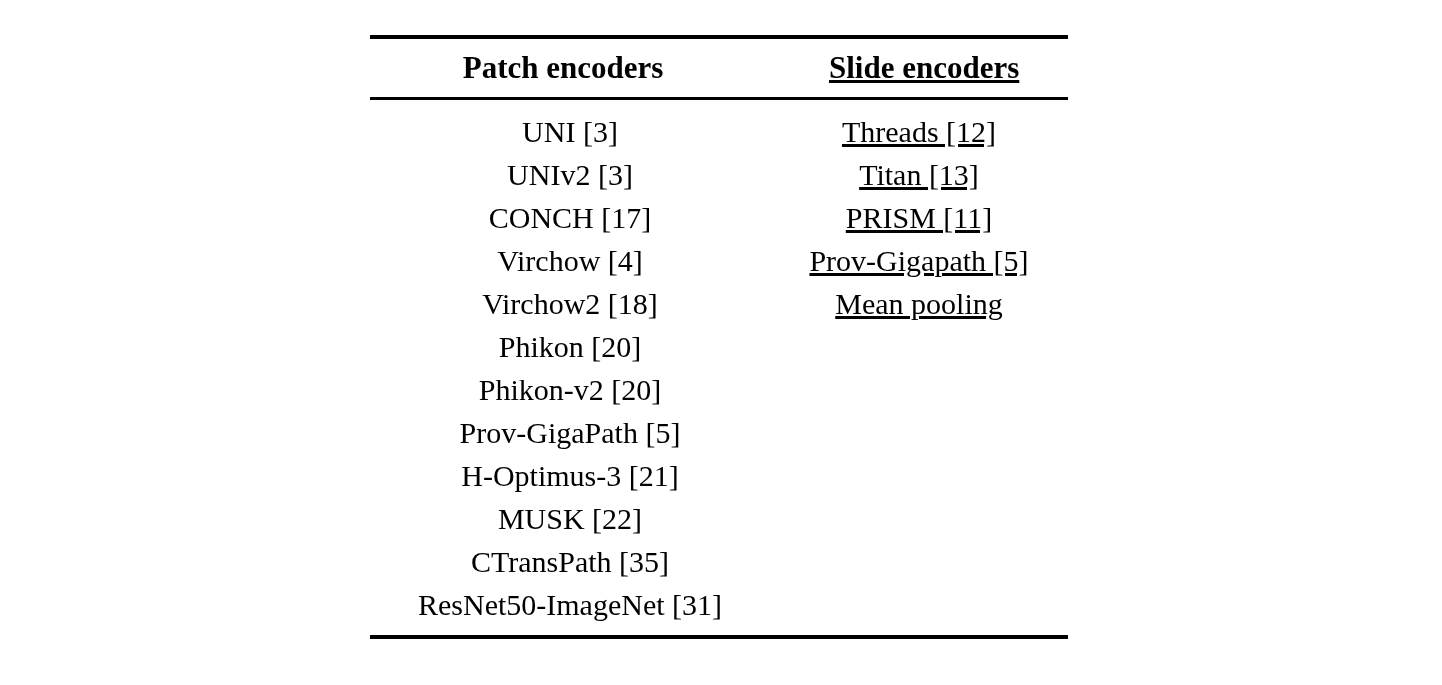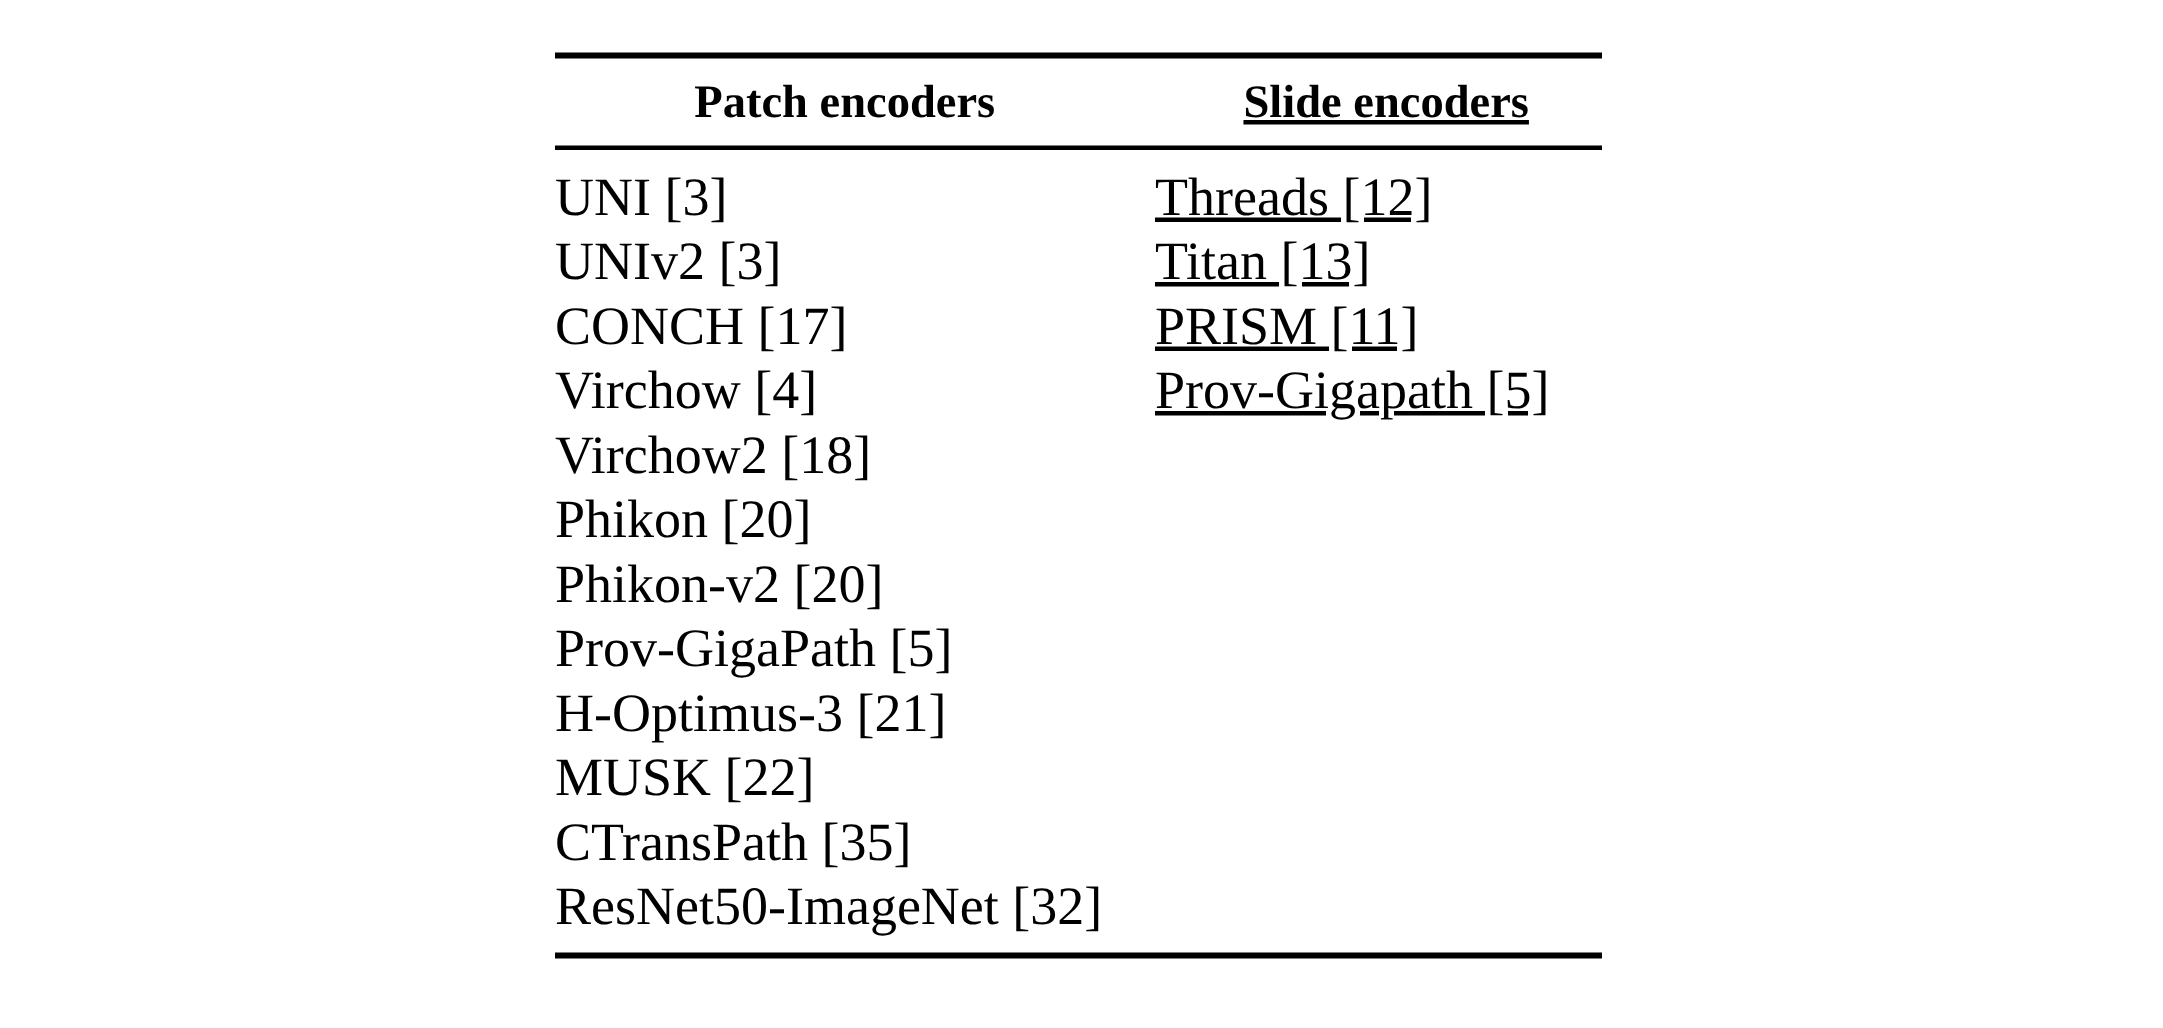--- a/index.html
+++ b/index.html
@@ -70,23 +70,24 @@
     display: flex;
     width: 698px;
     padding-top: 10px;
     padding-bottom: 9px;
   }
   .col {
     display: flex;
     flex-direction: column;
   }
   .cell {
-    font-size: 36px;
+    font-size: 30px;
     line-height: 43px;
     height: 43px;
+    text-align: center;
     white-space: nowrap;
   }
 </style>
 </head>
 <body>
 
 <div class="page">
 
   <div class="table-wrap">
 
@@ -106,28 +107,29 @@
         <div class="cell">UNIv2 [3]</div>
         <div class="cell">CONCH [17]</div>
         <div class="cell">Virchow [4]</div>
         <div class="cell">Virchow2 [18]</div>
         <div class="cell">Phikon [20]</div>
         <div class="cell">Phikon-v2 [20]</div>
         <div class="cell">Prov-GigaPath [5]</div>
         <div class="cell">H-Optimus-3 [21]</div>
         <div class="cell">MUSK [22]</div>
         <div class="cell">CTransPath [35]</div>
-        <div class="cell">ResNet50-ImageNet [32]</div>
+        <div class="cell">ResNet50-ImageNet [31]</div>
       </div>
 
       <div class="col col-slide">
         <div class="cell">Threads [12]</div>
         <div class="cell">Titan [13]</div>
         <div class="cell">PRISM [11]</div>
         <div class="cell">Prov-Gigapath [5]</div>
+        <div class="cell">Mean pooling</div>
       </div>
 
     </div>
 
     <div class="rule-bottom"></div>
 
   </div>
 
 </div>
 

